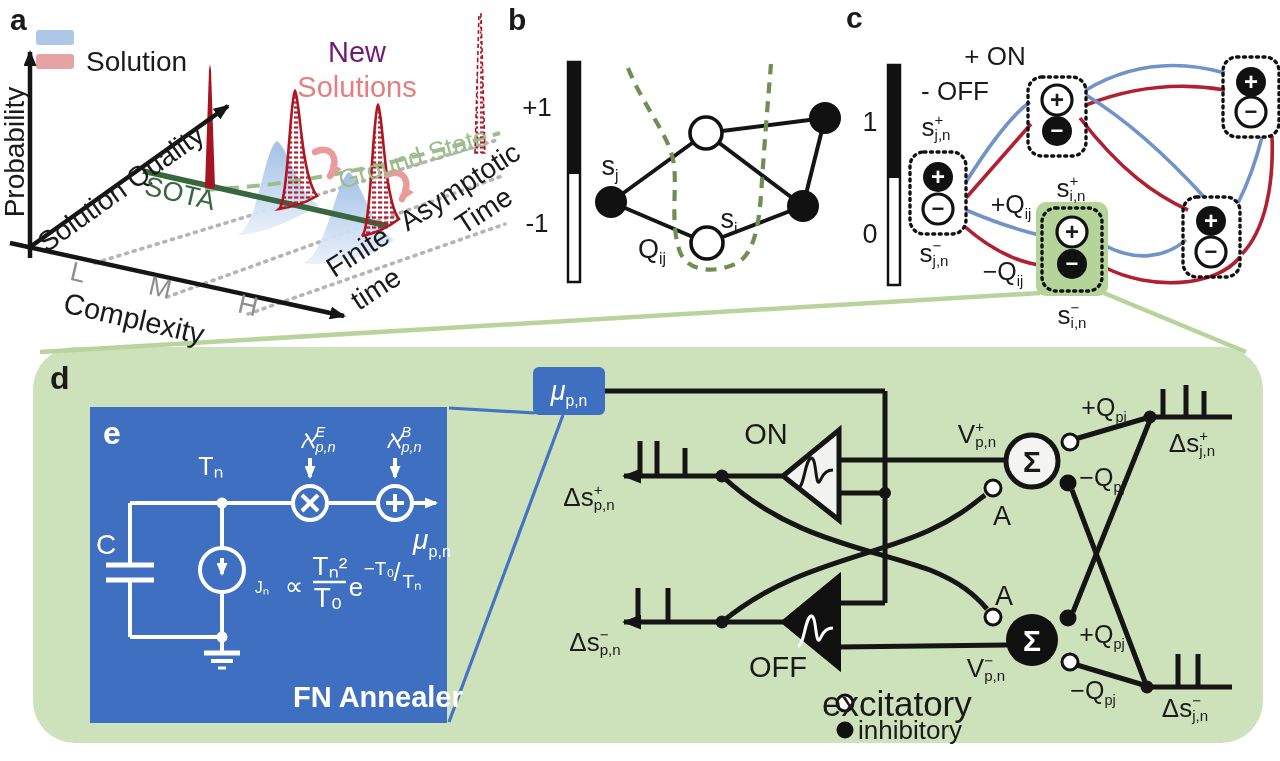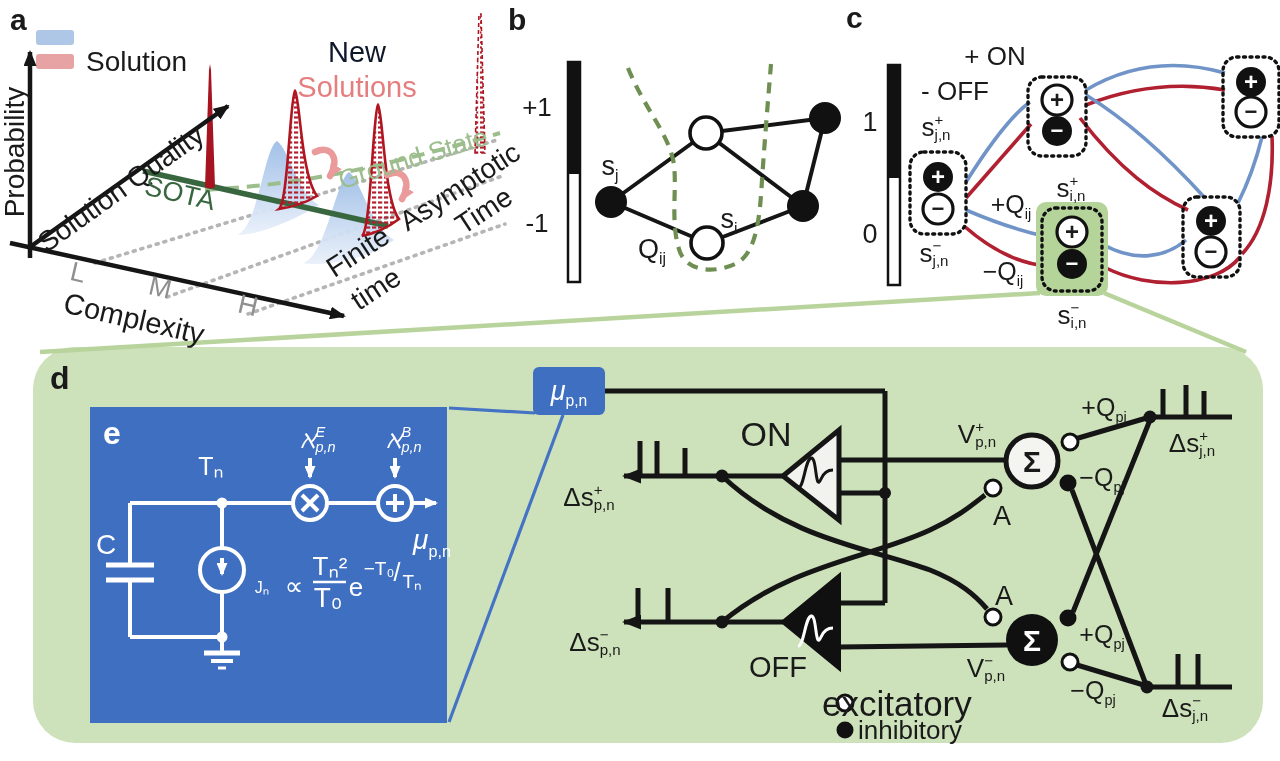--- a/index.html
+++ b/index.html
@@ -247,21 +247,21 @@
 <div class="labL b" style="left:10px;top:20px;font-size:30px">a</div>
 <div class="labL" style="left:86px;top:62px;font-size:28px">Solution</div>
 <div class="lab" style="left:15px;top:152px;font-size:28px;transform:translate(-50%,-50%) rotate(-90deg)">Probability</div>
 <div class="lab" style="left:121px;top:189px;font-size:28px;transform:translate(-50%,-50%) rotate(-35.5deg)">Solution Quality</div>
 <div class="lab" style="left:134px;top:319px;font-size:29px;transform:translate(-50%,-50%) rotate(13deg)">Complexity</div>
 <div class="lab gy" style="left:78px;top:273px;font-size:27px;transform:translate(-50%,-50%) rotate(13deg)">L</div>
 <div class="lab gy" style="left:160px;top:288px;font-size:27px;transform:translate(-50%,-50%) rotate(13deg)">M</div>
 <div class="lab gy" style="left:248px;top:306px;font-size:27px;transform:translate(-50%,-50%) rotate(13deg)">H</div>
 <div class="lab" style="left:180px;top:194px;font-size:27px;color:#38663f;transform:translate(-50%,-50%) rotate(13deg)">SOTA</div>
 <div class="lab" style="left:413px;top:158px;font-size:26px;color:#9cbd8c;transform:translate(-50%,-50%) rotate(-17deg)">Ground State</div>
-<div class="lab" style="left:357px;top:52px;font-size:29px;color:#0f172a">New</div>
+<div class="lab" style="left:357px;top:52px;font-size:29px;color:#701a75">New</div>
 <div class="lab" style="left:357px;top:87px;font-size:29px;color:#e57f7f">Solutions</div>
 <div class="lab" style="left:358px;top:252px;font-size:28px;transform:translate(-50%,-50%) rotate(-33deg)">Finite</div>
 <div class="lab" style="left:376px;top:289px;font-size:28px;transform:translate(-50%,-50%) rotate(-33deg)">time</div>
 <div class="lab" style="left:460px;top:187px;font-size:28px;transform:translate(-50%,-50%) rotate(-33deg)">Asymptotic</div>
 <div class="lab" style="left:484px;top:211px;font-size:28px;transform:translate(-50%,-50%) rotate(-33deg)">Time</div>
 
 <div class="labL b" style="left:508px;top:20px;font-size:30px">b</div>
 <div class="lab" style="left:537px;top:107px;font-size:26px">+1</div>
 <div class="lab" style="left:537px;top:223px;font-size:26px">-1</div>
 <div class="lab lbl" style="left:610px;top:166px;font-size:27px">
@@ -328,21 +328,21 @@
 <div class="lab b w" style="left:1211px;top:221px;font-size:24px">+</div>
 <div class="lab b" style="left:1211px;top:252px;font-size:22px">−</div>
 <div class="lab b" style="left:1072px;top:232px;font-size:24px">+</div>
 <div class="lab b w" style="left:1072px;top:264px;font-size:22px">−</div>
 
 <div class="labL b" style="left:50px;top:378px;font-size:32px">d</div>
 <div class="lab lbl w" style="left:569px;top:391px;font-size:27px">
       <span class="it">μ</span>
       <span class="subsc">p,n</span>
     </div>
-<div class="lab" style="left:766px;top:434px;font-size:34px">ON</div>
+<div class="lab" style="left:766px;top:434px;font-size:29px">ON</div>
 <div class="lab" style="left:778px;top:667px;font-size:29px">OFF</div>
 <div class="lab lbl" style="left:977px;top:434px;font-size:26px">
       <span>V</span>
       <span class="col">
         <span>+</span>
         <span>p,n</span>
       </span>
     </div>
 <div class="lab lbl" style="left:986px;top:668px;font-size:26px">
       <span>V</span>
@@ -424,14 +424,15 @@
       <span class="it">μ</span>
       <span class="subsc">p,n</span>
     </div>
 <div class="lab w" style="left:294px;top:586px;font-size:26px">∝</div>
 <div class="lab w" style="left:330px;top:566px;font-size:26px">Tₙ²</div>
 <div class="lab w" style="left:328px;top:598px;font-size:28px">T₀</div>
 <div class="lab w" style="left:356px;top:587px;font-size:26px">e</div>
 <div class="lab w" style="left:379px;top:568px;font-size:19px">−T₀</div>
 <div class="lab w" style="left:397px;top:572px;font-size:25px">/</div>
 <div class="lab w" style="left:412px;top:581px;font-size:19px">Tₙ</div>
+<div class="labL b w" style="left:293px;top:697px;font-size:29px">FN Annealer</div>
 
 </div>
 
 </body></html>

